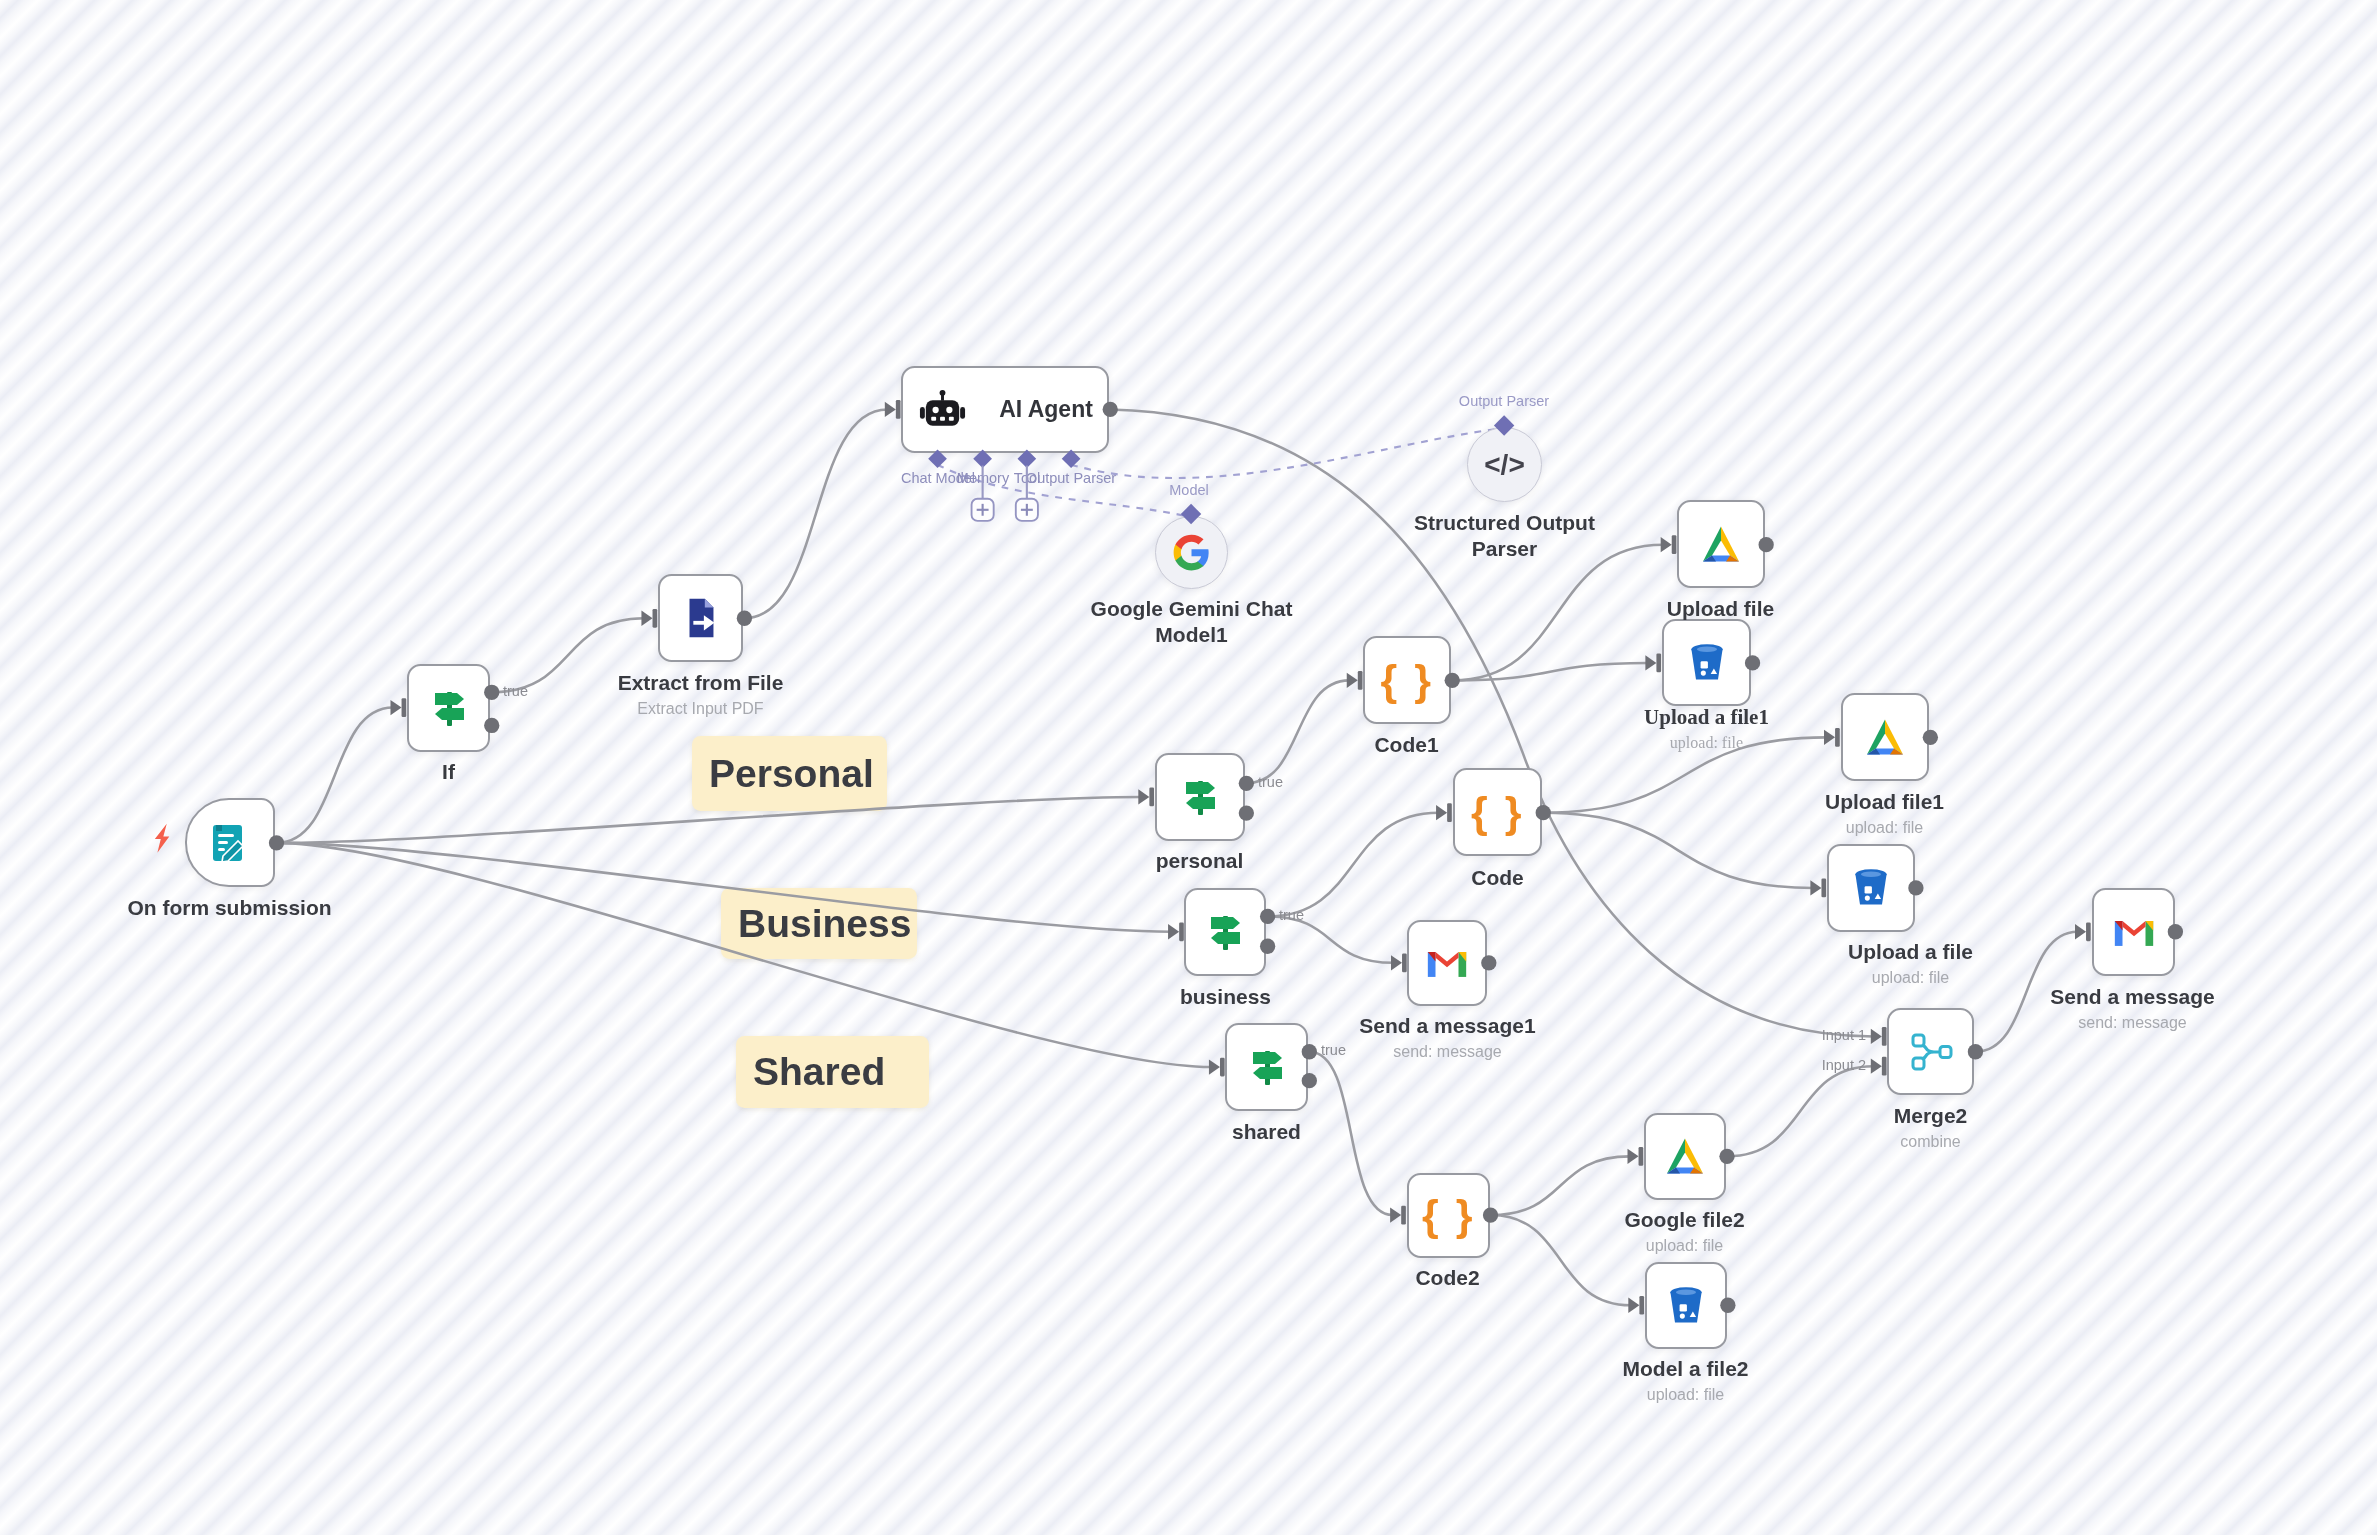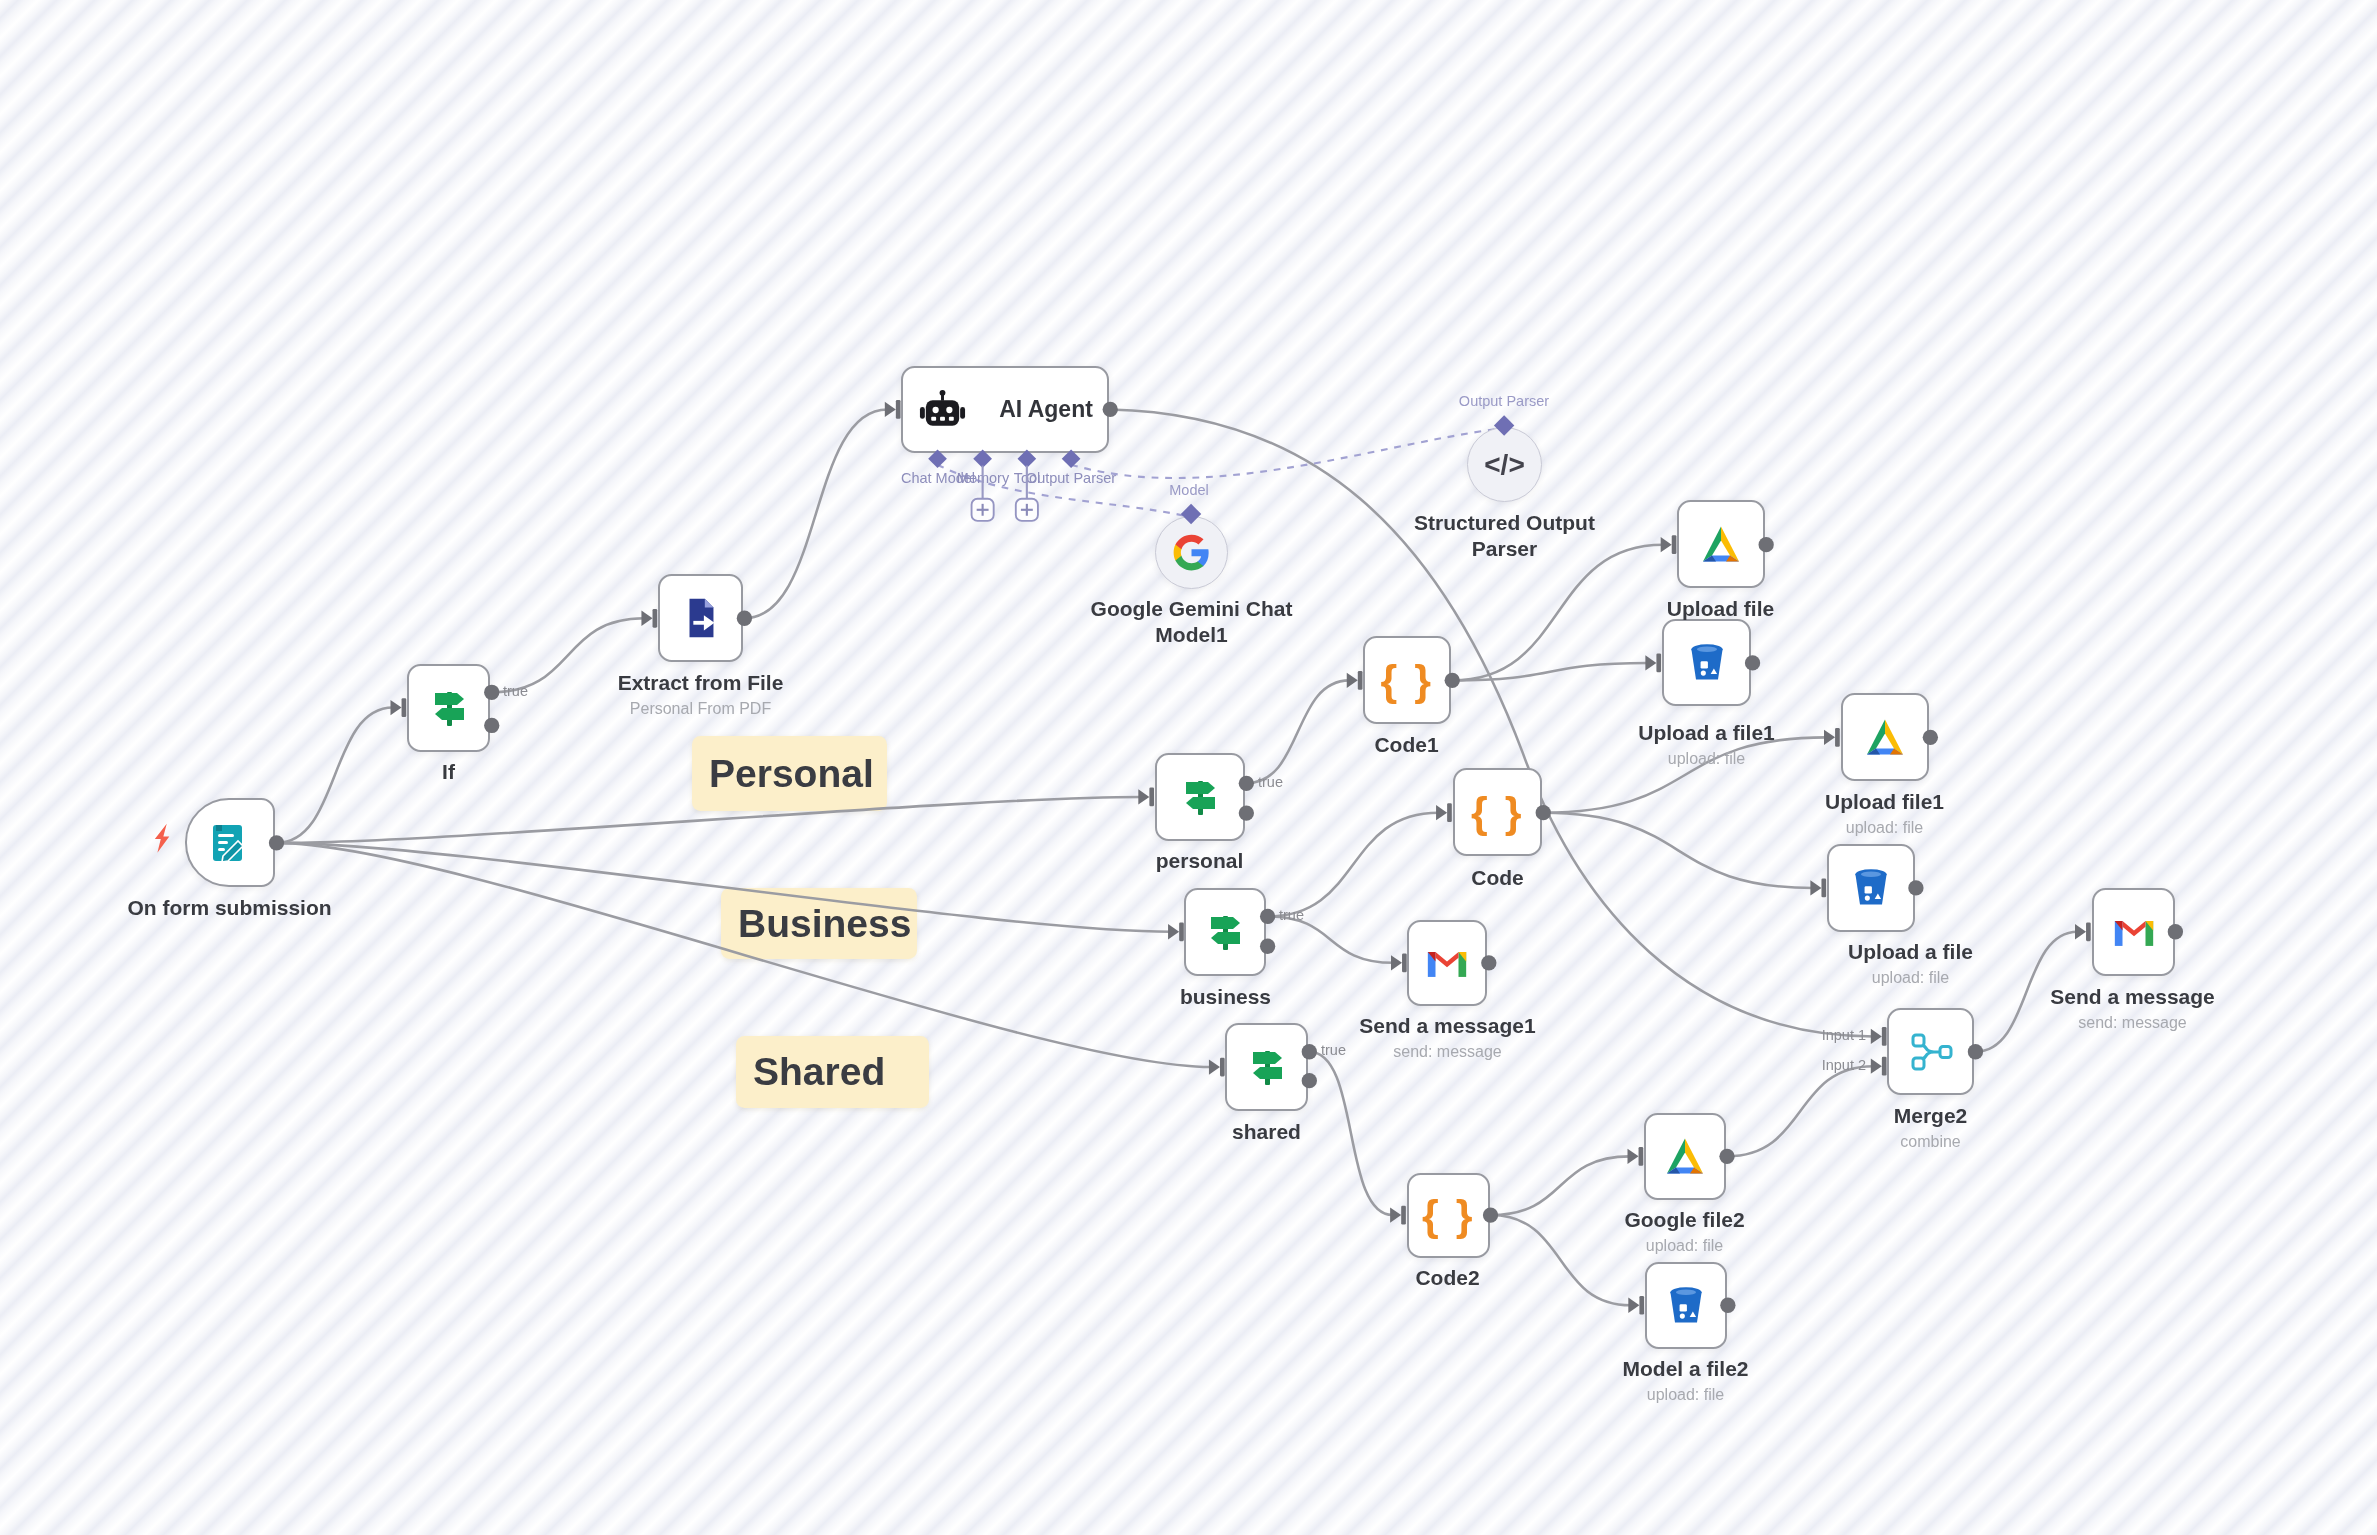--- a/index.html
+++ b/index.html
@@ -244,21 +244,21 @@
         <svg width="46" height="46" viewBox="0 0 48 48">
           <path d="M12 4h16l9 9v31H12z" fill="#2b3a8f"></path>
           <path d="M28 4l9 9h-9z" fill="#97a0dd"></path>
           <path d="M16 29h13" stroke="#fff" stroke-width="4"></path>
           <path d="M27 21l11 8-11 8z" fill="#fff"></path>
         </svg>
       </span>
     </div>
     <div class="node-label-wrap" style="left: 556px; top: 670px; width: 289px;">
       <div class="node-label">Extract from File</div>
-      <div class="node-sub">Personal From PDF</div>
+      <div class="node-sub">Extract Input PDF</div>
     </div>
     <div class="node wide" style="left: 901px; top: 366px; width: 208px; height: 87px;">
       <div class="node-inner">
         <span style="display: flex;">
           <svg width="51" height="44" viewBox="0 0 52 44">
             <circle cx="26" cy="4.5" r="3" fill="#1b1b20"></circle>
             <rect x="24.5" y="6.5" width="3" height="6" fill="#1b1b20"></rect>
             <rect x="9" y="12" width="34" height="26" rx="7" fill="#1b1b20"></rect>
             <rect x="3" y="19" width="5" height="12" rx="2.5" fill="#1b1b20"></rect>
             <rect x="44" y="19" width="5" height="12" rx="2.5" fill="#1b1b20"></rect>
@@ -386,21 +386,21 @@
         <svg width="44" height="44" viewBox="0 0 48 48">
           <ellipse cx="24" cy="9" rx="17" ry="5.5" fill="#1e6bc8"></ellipse>
           <path d="M7 9h34l-5 33H12z" fill="#1e6bc8"></path>
           <ellipse cx="24" cy="9" rx="11" ry="3" fill="#5b97e0"></ellipse>
           <rect x="17" y="22" width="8" height="8" rx="1.5" fill="#fff"></rect>
           <path d="M28 36l3.5-6 3.5 6z" fill="#fff"></path>
           <circle cx="20" cy="35" r="2.8" fill="#fff"></circle>
         </svg>
       </span>
     </div>
-    <div class="node-label-wrap" style="left: 1562px; top: 720px; width: 289px;">
+    <div class="node-label-wrap" style="left: 1562px; top: 704px; width: 289px; font-family: Liberation Serif, serif;">
       <div class="node-label">Upload a file1</div>
       <div class="node-sub">upload: file</div>
     </div>
     <div class="node" style="left: 1841px; top: 693px; width: 88px; height: 88px;">
       <span style="display: flex;">
         <svg width="48" height="43" viewBox="0 0 48 42">
           <polygon points="24,3 6,38 15,32 24,17" fill="#1EA362"></polygon>
           <polygon points="42,38 24,3 24,17 33,32" fill="#FBBC04"></polygon>
           <polygon points="6,38 42,38 33,32 15,32" fill="#4285F4"></polygon>
           <polygon points="6,38 15,32 19,38" fill="#2456a8"></polygon>

